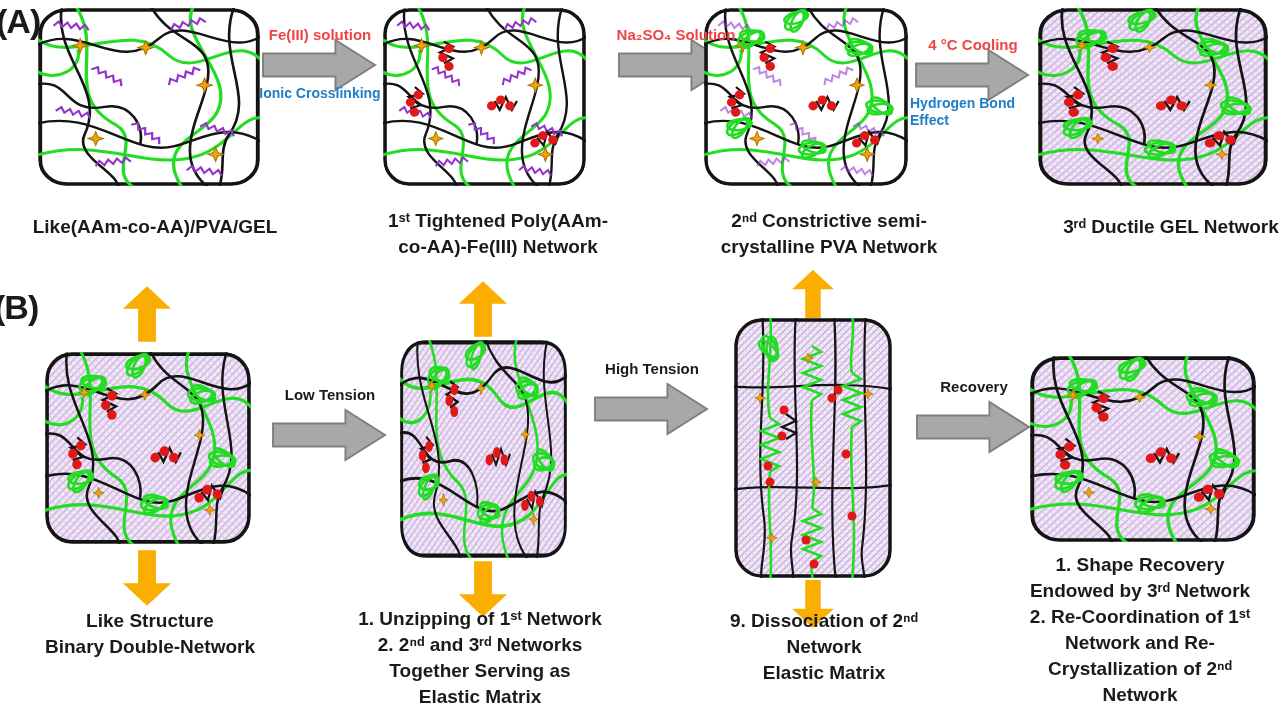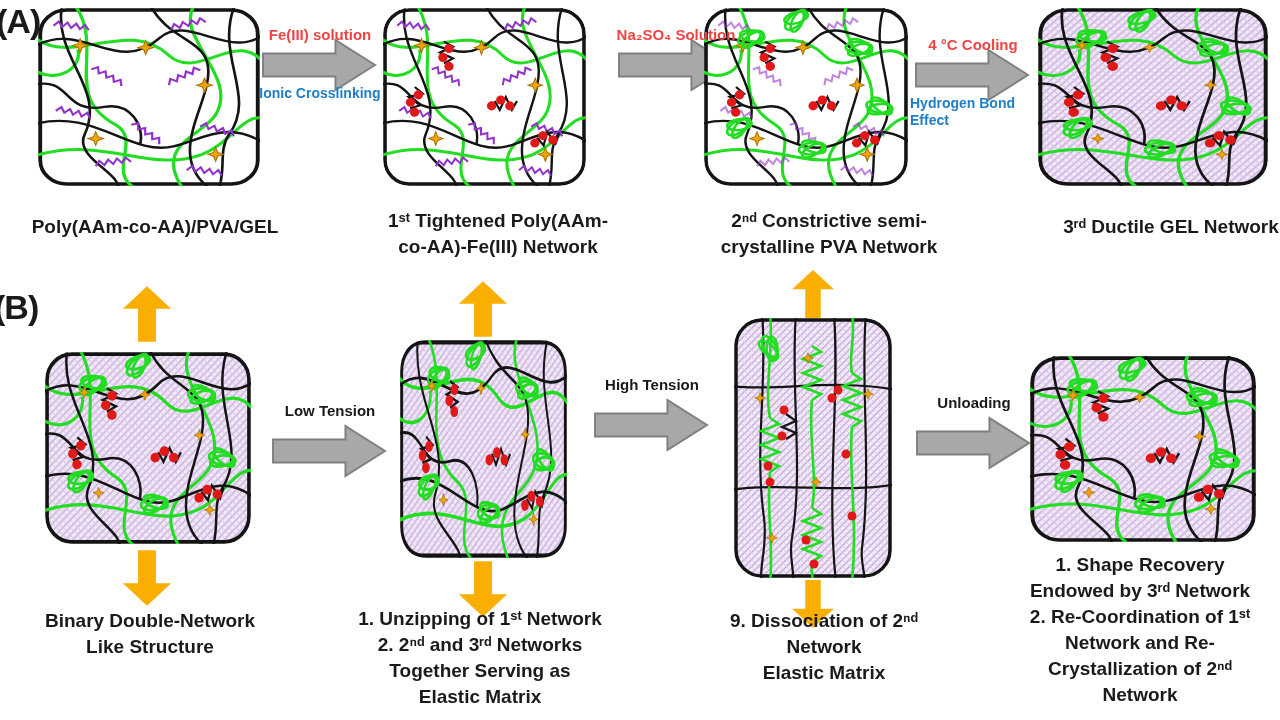--- a/index.html
+++ b/index.html
@@ -7,21 +7,21 @@
   .stage{position:relative;width:1280px;height:720px;background:#fff;overflow:hidden;}
   .abs{position:absolute;}
   .panel-label{font-size:34px;font-weight:bold;letter-spacing:-1px;}
   .panel{border-radius:26px;overflow:hidden;}
   .panel svg{display:block;width:100%;height:100%;}
   .cap{font-weight:bold;font-size:19px;line-height:26px;text-align:center;}
   .proc{display:flex;flex-direction:column;align-items:center;}
   .proc-top{font-weight:bold;font-size:15px;line-height:1.25;text-align:center;color:#ef4444;margin-bottom:-8px;position:relative;z-index:2;}
   .proc-bottom{font-weight:bold;font-size:14px;line-height:1.25;text-align:left;color:var(--c-blue_text);margin-top:-8px;position:relative;z-index:2;}
   .proc svg{width:118px;height:56px;}
-  .b-arrow-label{font-weight:bold;font-size:15px;text-align:left;margin-bottom:4px;margin-top:16px;}
+  .b-arrow-label{font-weight:bold;font-size:15px;text-align:left;margin-bottom:4px;}
   .vert-arrow{display:block;}
   
   .st-black{stroke:var(--c-chain_black);}
   .st-green{stroke:var(--c-green);}
   .st-purple{stroke:var(--c-purple);}
   .f-red{fill:var(--c-red);}
   .f-star{fill:var(--c-star);stroke:#A87400;stroke-width:1;}
   .f-gray{fill:var(--c-gray_arrow);stroke:#7F7F7F;stroke-width:2;}
   .f-yellow{fill:var(--c-yellow_arrow);}
   .hatch-base{fill:var(--c-hatch_bg);}
@@ -225,21 +225,21 @@
   </div>
 
   <div class="abs panel" style="left:1038px;top:8px;width:230px;height:178px">
     <svg viewBox="0 0 200 180" preserveAspectRatio="none">
       <rect x="2" y="2" width="196" height="176" rx="24" fill="url(#hatch)" stroke="#141414" stroke-width="3.5"></rect>
       <use href="#net-dense"></use>
     </svg>
   </div>
 
   <div class="abs cap" style="left:10px;top:214px;width:290px">
-    <div>Poly(AAm-co-AA)/PVA/GEL</div>
+    <div>Like(AAm-co-AA)/PVA/GEL</div>
   </div>
   <div class="abs cap" style="left:352px;top:208px;width:292px">
     <div>1ˢᵗ Tightened Poly(AAm-</div>
     <div>co-AA)-Fe(III) Network</div>
   </div>
   <div class="abs cap" style="left:676px;top:208px;width:306px">
     <div>2ⁿᵈ Constrictive semi-</div>
     <div>crystalline PVA Network</div>
   </div>
   <div class="abs cap" style="left:1033px;top:214px;width:276px">
@@ -295,36 +295,36 @@
     <svg viewBox="0 0 158 260" preserveAspectRatio="none">
       <rect x="2" y="2" width="154" height="256" rx="26" fill="url(#hatch)" stroke="#141414" stroke-width="3.5"></rect>
       <use href="#stretch-net"></use>
     </svg>
   </div>
   <svg class="abs vert-arrow" style="left:788px;top:580px;width:50px;height:48px" viewBox="0 0 56 62">
       <use href="#arrow-down"></use>
     </svg>
 
   <div class="abs proc" style="left:908px;top:378px;width:132px">
-    <div class="b-arrow-label">Unloading</div>
+    <div class="b-arrow-label">Recovery</div>
     <svg viewBox="0 0 120 58">
         <use href="#arrow-right"></use>
       </svg>
   </div>
 
   <div class="abs panel" style="left:1030px;top:356px;width:226px;height:186px">
     <svg viewBox="0 0 200 180" preserveAspectRatio="none">
       <rect x="2" y="2" width="196" height="176" rx="24" fill="url(#hatch)" stroke="#141414" stroke-width="3.5"></rect>
       <use href="#net-dense"></use>
     </svg>
   </div>
 
   <div class="abs cap" style="left:0px;top:608px;width:300px">
+    <div>Like Structure</div>
     <div>Binary Double-Network</div>
-    <div>Like Structure</div>
   </div>
   <div class="abs cap" style="left:332px;top:606px;width:296px">
     <div>1.  Unzipping of 1ˢᵗ Network</div>
     <div>2.  2ⁿᵈ and 3ʳᵈ Networks</div>
     <div>Together Serving as</div>
     <div>Elastic Matrix</div>
   </div>
   <div class="abs cap" style="left:664px;top:608px;width:320px">
     <div>9.  Dissociation of 2ⁿᵈ</div>
     <div>Network</div>

